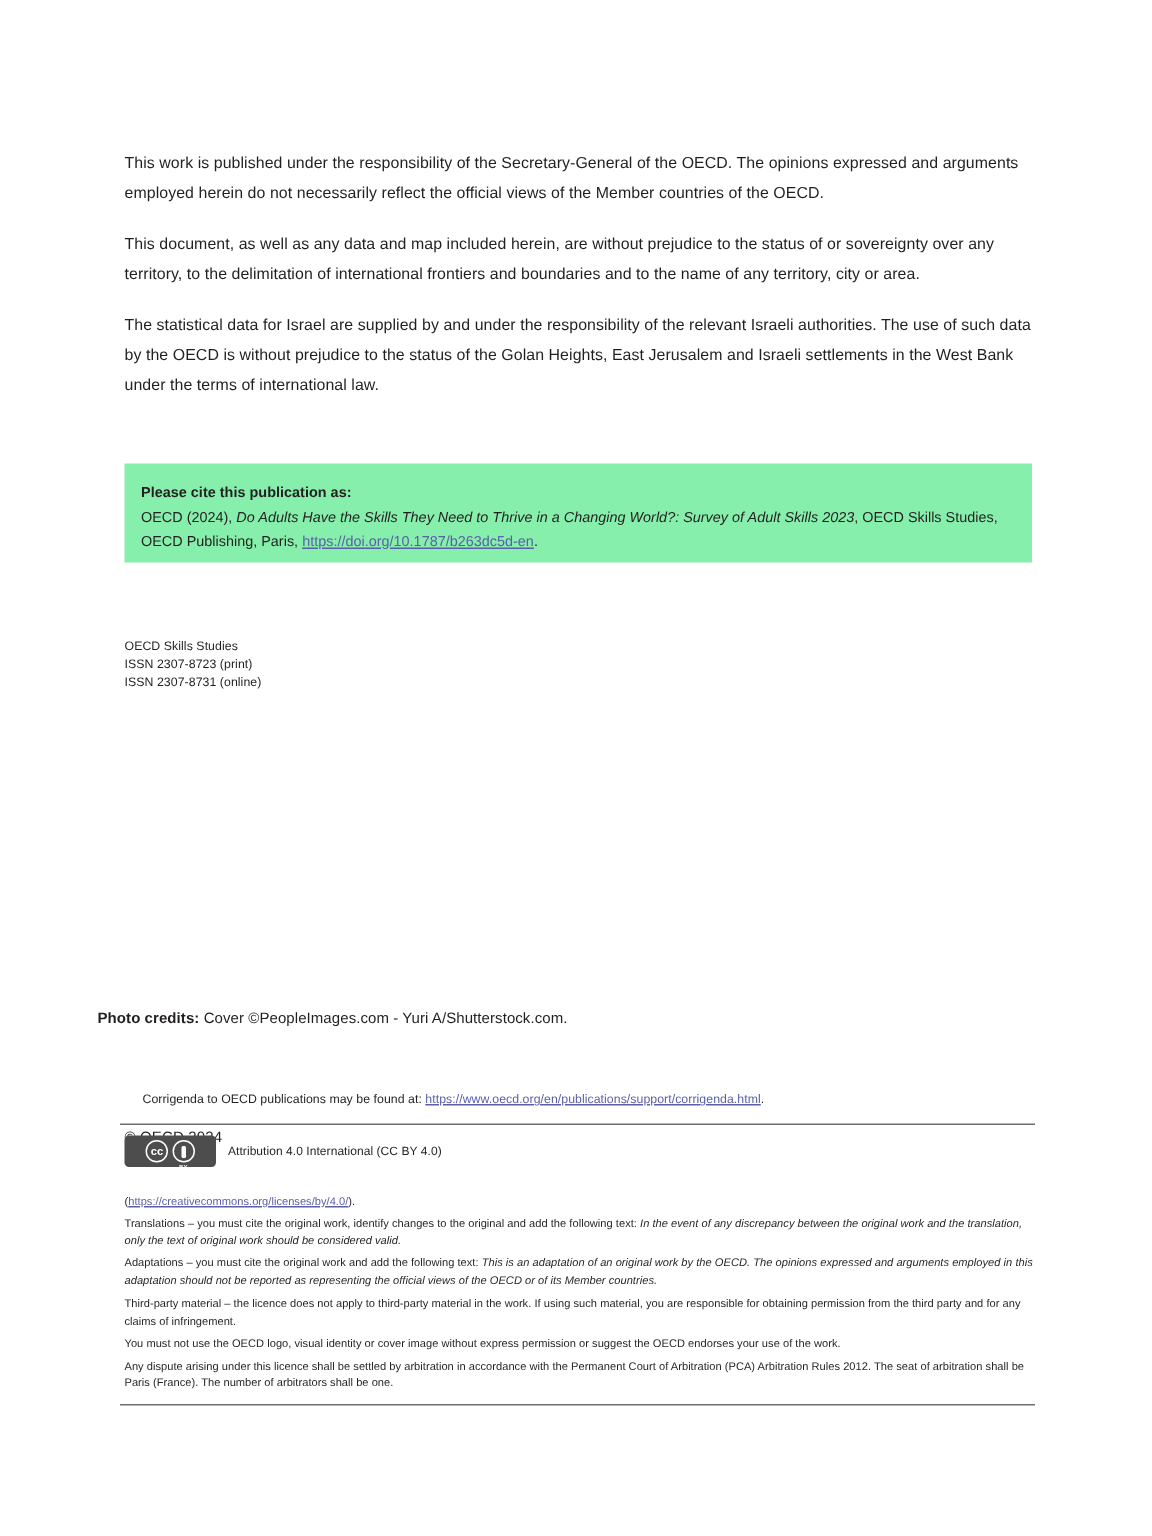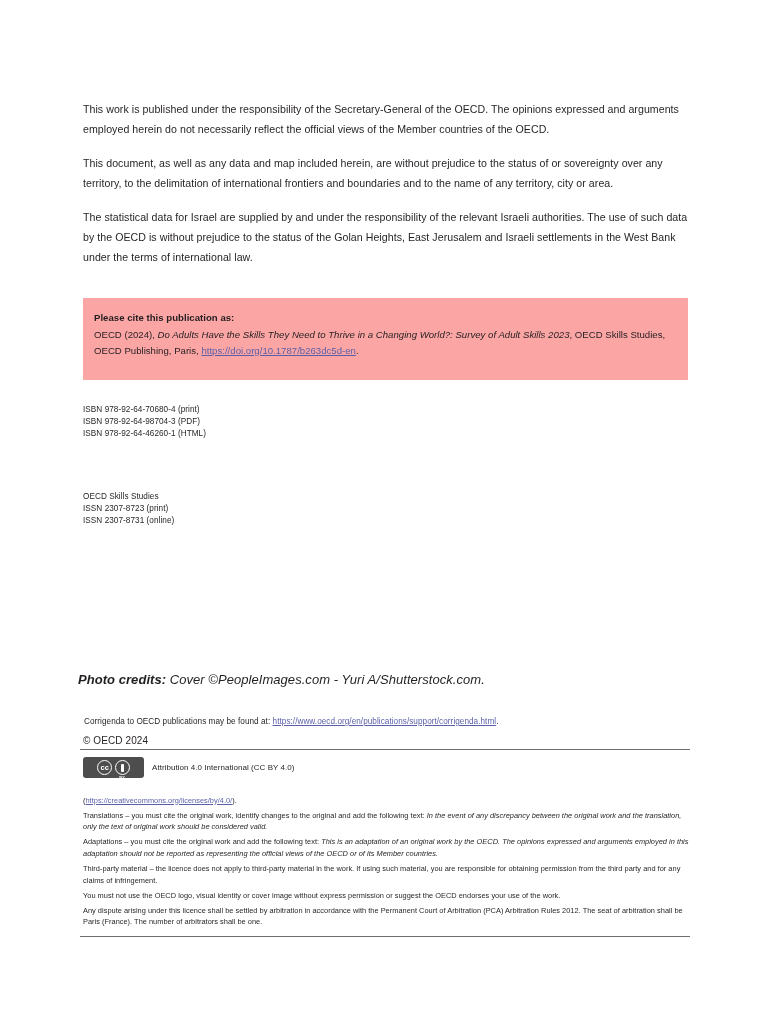--- a/index.html
+++ b/index.html
@@ -36,23 +36,23 @@
     line-height: 20px;
     letter-spacing: 0.05px;
     margin: 0 0 14px 0;
     text-align: left;
     color: #231f20;
   }
   .disclaimer-p:last-child { margin-bottom: 0; }
 
   
   .cite-box {
-    margin-top: 31px;
-    background: #fca5a5;
-    padding: 12px 12px 22px 11px;
+    margin-top: 42px;
+    background: #86efac;
+    padding: 12px 12px 6px 11px;
     box-sizing: border-box;
     width: 605px;
   }
   .cite-title {
     font-size: 9.6px;
     font-weight: bold;
     line-height: 15px;
     margin: 0 0 2px 0;
     letter-spacing: 0.02px;
   }
@@ -80,42 +80,41 @@
     font-size: 8.2px;
     line-height: 12.2px;
     margin: 0;
     letter-spacing: 0.05px;
     color: #231f20;
   }
 
   
   .photo-credits {
     position: absolute;
-    left: 78px;
+    left: 65px;
     top: 674px;
     width: 605px;
-    font-size: 13px;
+    font-size: 10px;
     line-height: 12px;
     letter-spacing: 0.05px;
-    font-style: italic;
   }
   .photo-credits b { font-weight: bold; }
 
   
   .corrigenda-block {
     position: absolute;
     left: 83px;
     top: 714px;
     width: 605px;
   }
   .corrigenda-line {
     font-size: 8.2px;
     line-height: 13px;
     letter-spacing: 0.04px;
-    margin: 1px;
+    margin: 12px;
   }
   .copyright-line {
     font-size: 10px;
     line-height: 15px;
     margin: 5px 0 0 0;
     letter-spacing: 0.1px;
   }
 
   
   .licence-section {
@@ -211,25 +210,20 @@
       <p class="disclaimer-p">This work is published under the responsibility of the Secretary-General of the OECD. The opinions expressed and arguments employed herein do not necessarily reflect the official views of the Member countries of the OECD.</p>
       <p class="disclaimer-p">This document, as well as any data and map included herein, are without prejudice to the status of or sovereignty over any territory, to the delimitation of international frontiers and boundaries and to the name of any territory, city or area.</p>
       <p class="disclaimer-p">The statistical data for Israel are supplied by and under the responsibility of the relevant Israeli authorities. The use of such data by the OECD is without prejudice to the status of the Golan Heights, East Jerusalem and Israeli settlements in the West Bank under the terms of international law.</p>
     </div>
 
     <div class="cite-box">
       <p class="cite-title">Please cite this publication as:</p>
       <p class="cite-text"><span>OECD (2024), </span><i>Do Adults Have the Skills They Need to Thrive in a Changing World?: Survey of Adult Skills 2023</i><span>, OECD Skills Studies, OECD Publishing, Paris, </span><a class="doclink" href="#">https://doi.org/10.1787/b263dc5d-en</a><span>.</span></p>
     </div>
 
-    <div class="isbn-block">
-      <p class="small-line">ISBN 978-92-64-70680-4 (print)</p>
-      <p class="small-line">ISBN 978-92-64-98704-3 (PDF)</p>
-      <p class="small-line">ISBN 978-92-64-46260-1 (HTML)</p>
-    </div>
 
     <div class="issn-block">
       <p class="small-line">OECD Skills Studies</p>
       <p class="small-line">ISSN 2307-8723 (print)</p>
       <p class="small-line">ISSN 2307-8731 (online)</p>
     </div>
 
   </div>
 
   <div class="photo-credits">

